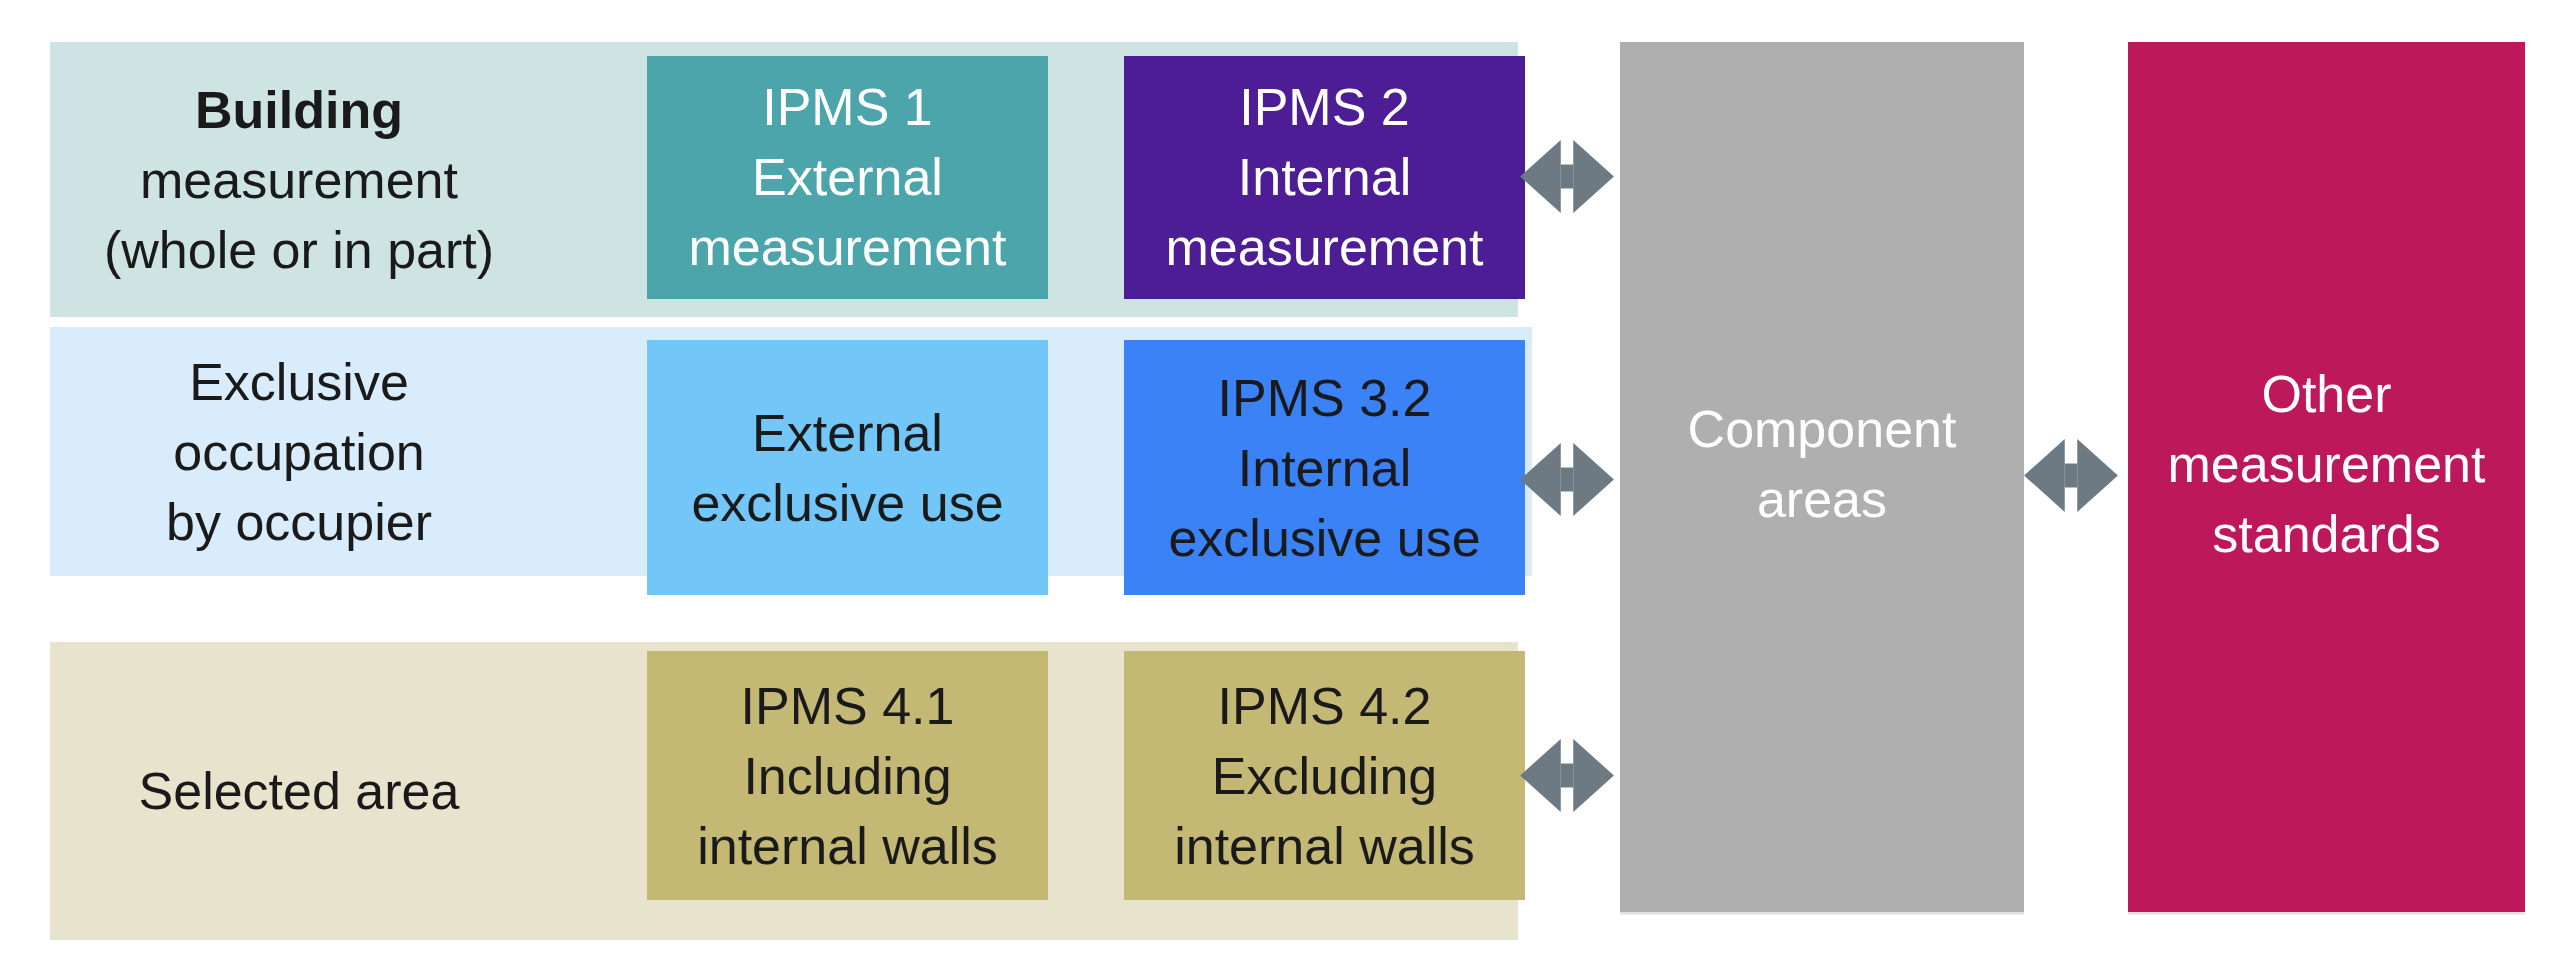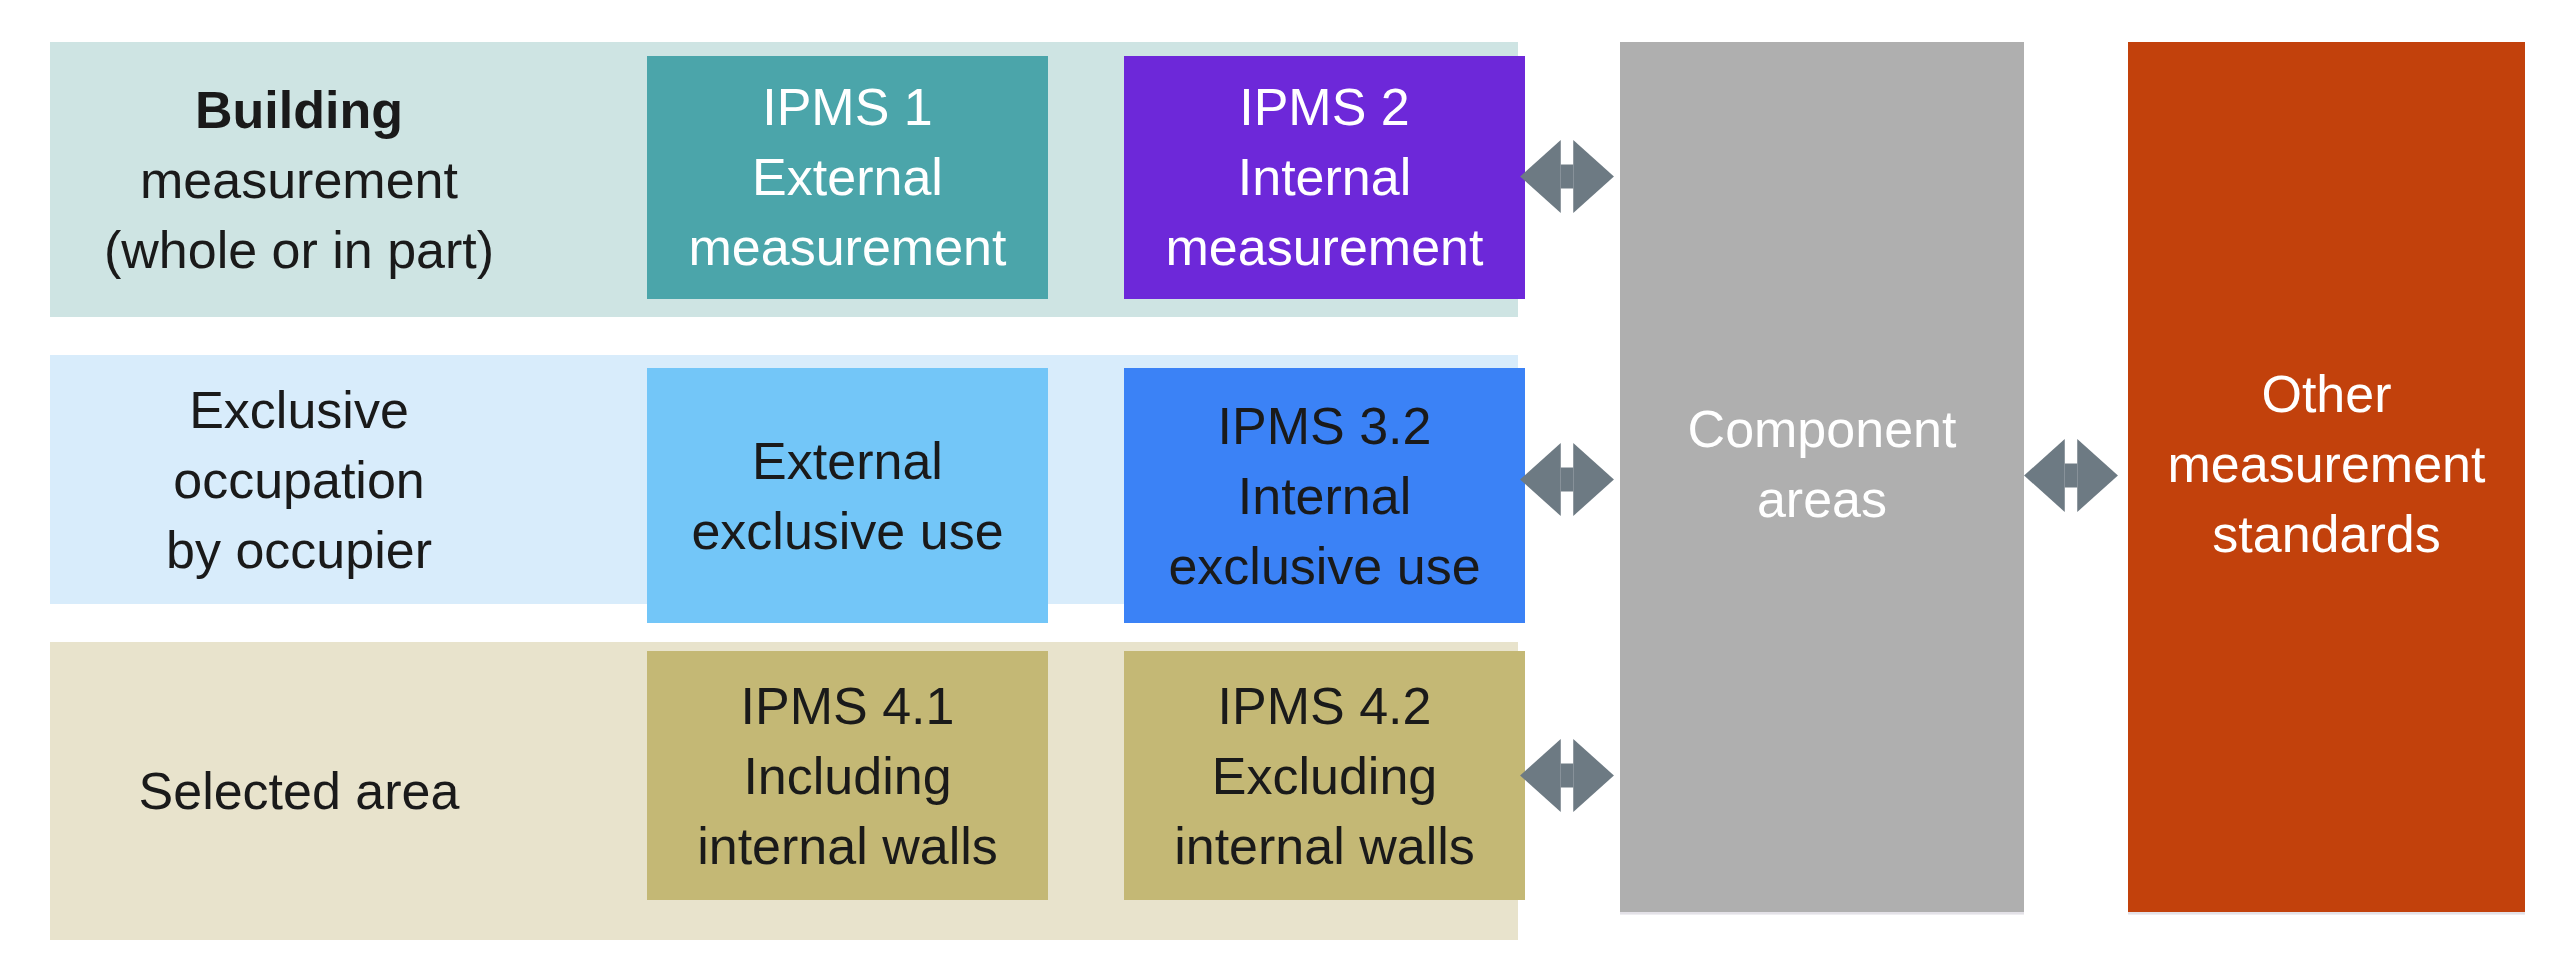--- a/index.html
+++ b/index.html
@@ -7,21 +7,21 @@
     width: 2576px; height: 964px;
     background: #ffffff;
     font-family: "Liberation Sans", "DejaVu Sans", sans-serif;
     -webkit-font-smoothing: antialiased;
   }
   .canvas { position: relative; width: 2576px; height: 964px; overflow: hidden; }
 
   
   .row { position: absolute; left: 50px; width: 1468px; }
   .row-1 { top: 42px;   height: 275px; }
-  .row-2 { top: 355px;  height: 249px; }
+  .row-2 { top: 327px;  height: 249px; padding-left: 14px; }
   .row-3 { top: 642px; height: 298px; }
 
   
   .row-label {
     position: absolute; left: 0; top: 0; width: 498px; height: 100%;
     display: flex; flex-direction: column; justify-content: center;
     text-align: center; font-size: 52px; line-height: 70px;
   }
   .line { display: block; }
   .line.bold { font-weight: 700; }
@@ -67,21 +67,21 @@
       <span class="line">measurement</span>
       <span class="line">(whole or in part)</span>
     </div>
     <div class="ipms-box col-1" style="background: rgb(75, 165, 170); color: rgb(255, 255, 255);">
       <div class="box-text">
         <span class="line">IPMS 1</span>
         <span class="line">External</span>
         <span class="line">measurement</span>
       </div>
     </div>
-    <div class="ipms-box col-2" style="background: #6d28d9; color: rgb(255, 255, 255);">
+    <div class="ipms-box col-2" style="background: #4c1d95; color: rgb(255, 255, 255);">
       <div class="box-text">
         <span class="line">IPMS 2</span>
         <span class="line">Internal</span>
         <span class="line">measurement</span>
       </div>
     </div>
   </section>
 
   <section class="row row-2" style="background: rgb(216, 236, 251);">
     <div class="row-label" style="color: rgb(26, 26, 26);">
@@ -146,21 +146,21 @@
       <span class="line">areas</span>
     </div>
   </div>
 
   <svg class="arrow arrow-4" viewBox="0 0 180 140">
     <polygon points="0,70 78,0 78,140" fill="#6D7A83"></polygon>
     <polygon points="180,70 102,0 102,140" fill="#6D7A83"></polygon>
     <rect x="78" y="47" width="24" height="46" fill="#6D7A83"></rect>
   </svg>
 
-  <div class="tall-box other-box" style="background: #c2410c; color: rgb(255, 255, 255);">
+  <div class="tall-box other-box" style="background: #be185d; color: rgb(255, 255, 255);">
     <div class="box-text">
       <span class="line">Other</span>
       <span class="line">measurement</span>
       <span class="line">standards</span>
     </div>
   </div>
 
 </div>
 
 

